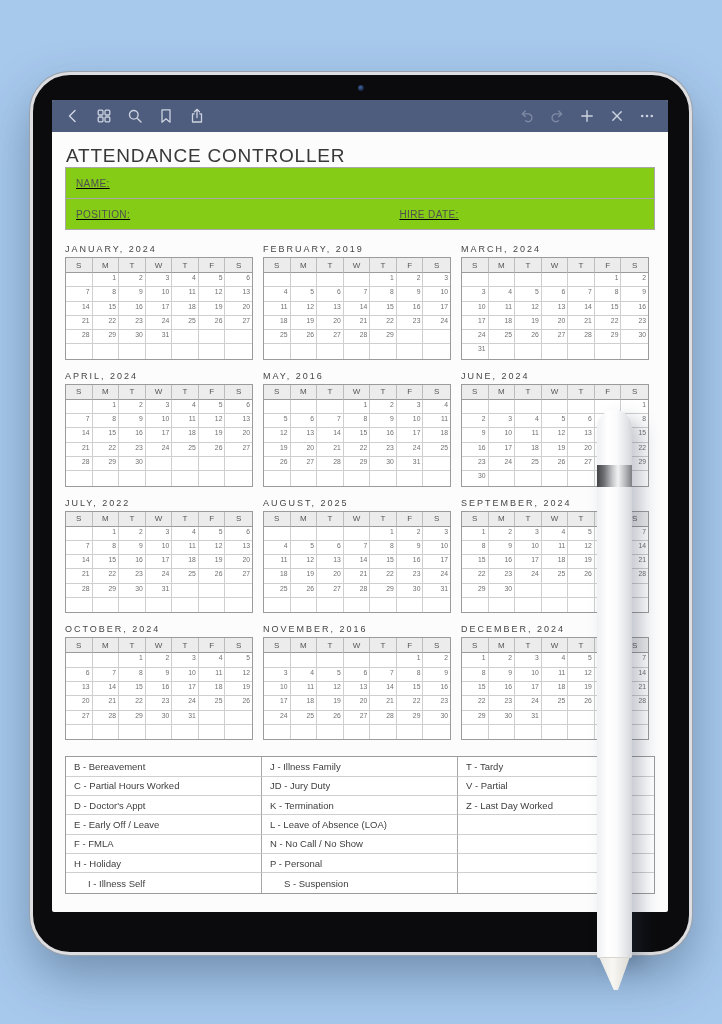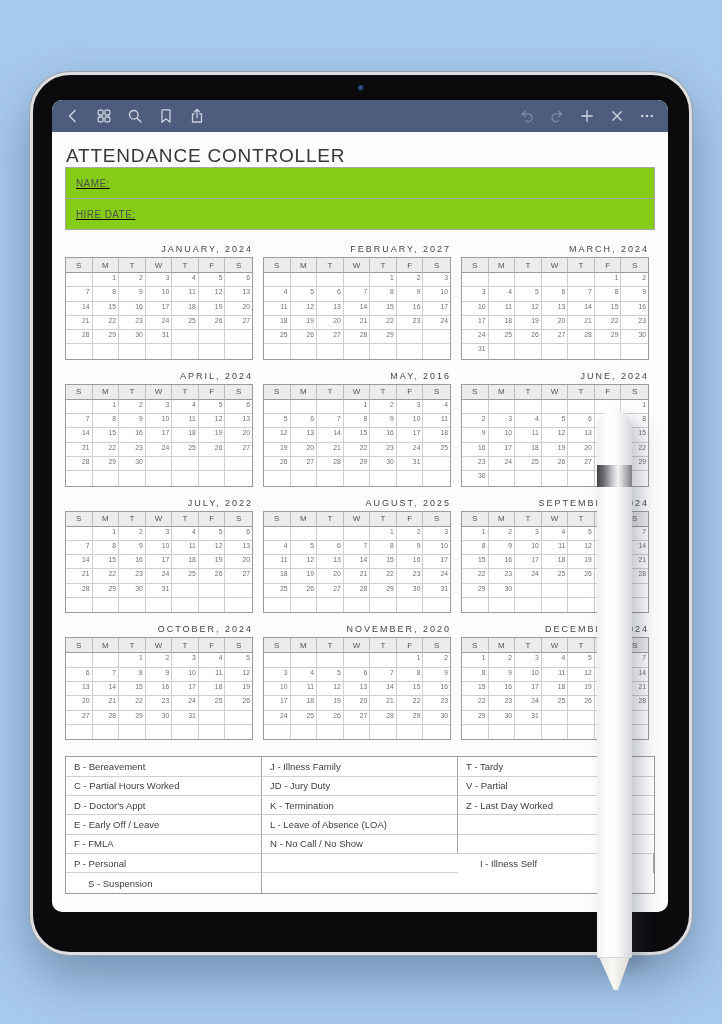--- a/index.html
+++ b/index.html
@@ -15,21 +15,21 @@
     border:3px solid #dddee1;
     box-sizing:border-box;
     box-shadow:0 0 0 1px #9aa1aa, 0 22px 50px rgba(30,50,80,.38);
   }
   .camera{
     position:absolute;top:10px;left:50%;margin-left:-3px;width:6px;height:6px;border-radius:50%;
     background:radial-gradient(circle at 40% 40%, #3f65a0 0%, #16233c 70%, #05080f 100%);
   }
   .screen{
     position:absolute;left:19px;top:25px;width:616px;height:812px;
-    border-radius:10px;overflow:hidden;background:#fcfcfd;
+    border-radius:2px;overflow:hidden;background:#fcfcfd;
   }
   
   .toolbar{
     height:32px;background:#4e5c7d;display:flex;align-items:center;
     padding:0 13px;box-sizing:border-box;
   }
   .tb-group{display:flex;align-items:center;gap:15px;}
   .tb-group.right{margin-left:auto;gap:14px;}
   .tb-icon{width:16px;height:16px;display:block;color:#ccd3e0;cursor:pointer;}
   .tb-icon.dim{color:#7e8aa5;}
@@ -43,21 +43,21 @@
   .info-row1{height:30px;border-bottom:1px solid #a8a8a8;display:flex;align-items:center;padding-left:10px;}
   .info-row2{height:30px;display:grid;grid-template-columns:55% 45%;align-items:center;}
   .info-label{font-size:10px;color:#4f4f4f;letter-spacing:.4px;}
   .info-row2 .info-label{padding-left:10px;}
   
   .cal-grid{
     margin-top:14px;display:grid;grid-template-columns:repeat(3,188px);
     column-gap:10px;row-gap:11px;
   }
   .month-title{
-    text-align:right;font-size:9px;letter-spacing:2px;color:#454545;margin-bottom:3px;
+    text-align:left;font-size:9px;letter-spacing:2px;color:#454545;margin-bottom:3px;
   }
   .month-table{
     display:grid;grid-template-columns:repeat(7,1fr);
     grid-template-rows:15px repeat(6,14.3px);
     border:1px solid #9b9b9b;background:#fff;box-sizing:border-box;
   }
   .day-head{
     background:#ececec;border-right:1px solid #bdbdbd;border-bottom:1px solid #9b9b9b;
     font-size:8px;color:#555;display:flex;align-items:center;justify-content:center;
   }
@@ -174,20 +174,21 @@
     </div>
 
     <div class="sheet">
       <div class="page-title">ATTENDANCE CONTROLLER</div>
 
       <div class="info-box">
         <div class="info-row1">
           <span class="info-label">NAME:</span>
         </div>
         <div class="info-row2">
+          <span class="info-label">POSITION:</span>
           <span class="info-label">HIRE DATE:</span>
         </div>
       </div>
 
       <div class="cal-grid">
           <div class="month">
             <div class="month-title">JANUARY, 2024</div>
             <div class="month-table">
               <div class="day-head">S</div>
               <div class="day-head">M</div>
@@ -234,21 +235,21 @@
               <div class="day-cell"></div>
               <div class="day-cell"></div>
               <div class="day-cell"></div>
               <div class="day-cell"></div>
               <div class="day-cell"></div>
               <div class="day-cell"></div>
               <div class="day-cell"></div>
             </div>
           </div>
           <div class="month">
-            <div class="month-title">FEBRUARY, 2027</div>
+            <div class="month-title">FEBRUARY, 2019</div>
             <div class="month-table">
               <div class="day-head">S</div>
               <div class="day-head">M</div>
               <div class="day-head">T</div>
               <div class="day-head">W</div>
               <div class="day-head">T</div>
               <div class="day-head">F</div>
               <div class="day-head">S</div>
               <div class="day-cell"></div>
               <div class="day-cell"></div>
@@ -720,21 +721,21 @@
               <div class="day-cell"></div>
               <div class="day-cell"></div>
               <div class="day-cell"></div>
               <div class="day-cell"></div>
               <div class="day-cell"></div>
               <div class="day-cell"></div>
               <div class="day-cell"></div>
             </div>
           </div>
           <div class="month">
-            <div class="month-title">NOVEMBER, 2020</div>
+            <div class="month-title">NOVEMBER, 2016</div>
             <div class="month-table">
               <div class="day-head">S</div>
               <div class="day-head">M</div>
               <div class="day-head">T</div>
               <div class="day-head">W</div>
               <div class="day-head">T</div>
               <div class="day-head">F</div>
               <div class="day-head">S</div>
               <div class="day-cell"></div>
               <div class="day-cell"></div>
@@ -845,20 +846,21 @@
           <div class="legend-cell">V - Partial</div>
           <div class="legend-cell vline">D - Doctor's Appt</div>
           <div class="legend-cell vline">K - Termination</div>
           <div class="legend-cell">Z - Last Day Worked</div>
           <div class="legend-cell vline">E - Early Off / Leave</div>
           <div class="legend-cell vline">L - Leave of Absence (LOA)</div>
           <div class="legend-cell"></div>
           <div class="legend-cell vline">F - FMLA</div>
           <div class="legend-cell vline">N - No Call / No Show</div>
           <div class="legend-cell"></div>
+          <div class="legend-cell vline">H - Holiday</div>
           <div class="legend-cell vline">P - Personal</div>
           <div class="legend-cell"></div>
           <div class="legend-cell vline last">I - Illness Self</div>
           <div class="legend-cell vline last">S - Suspension</div>
           <div class="legend-cell last"></div>
         </div>
     </div>
   </div>
 </div>
 

